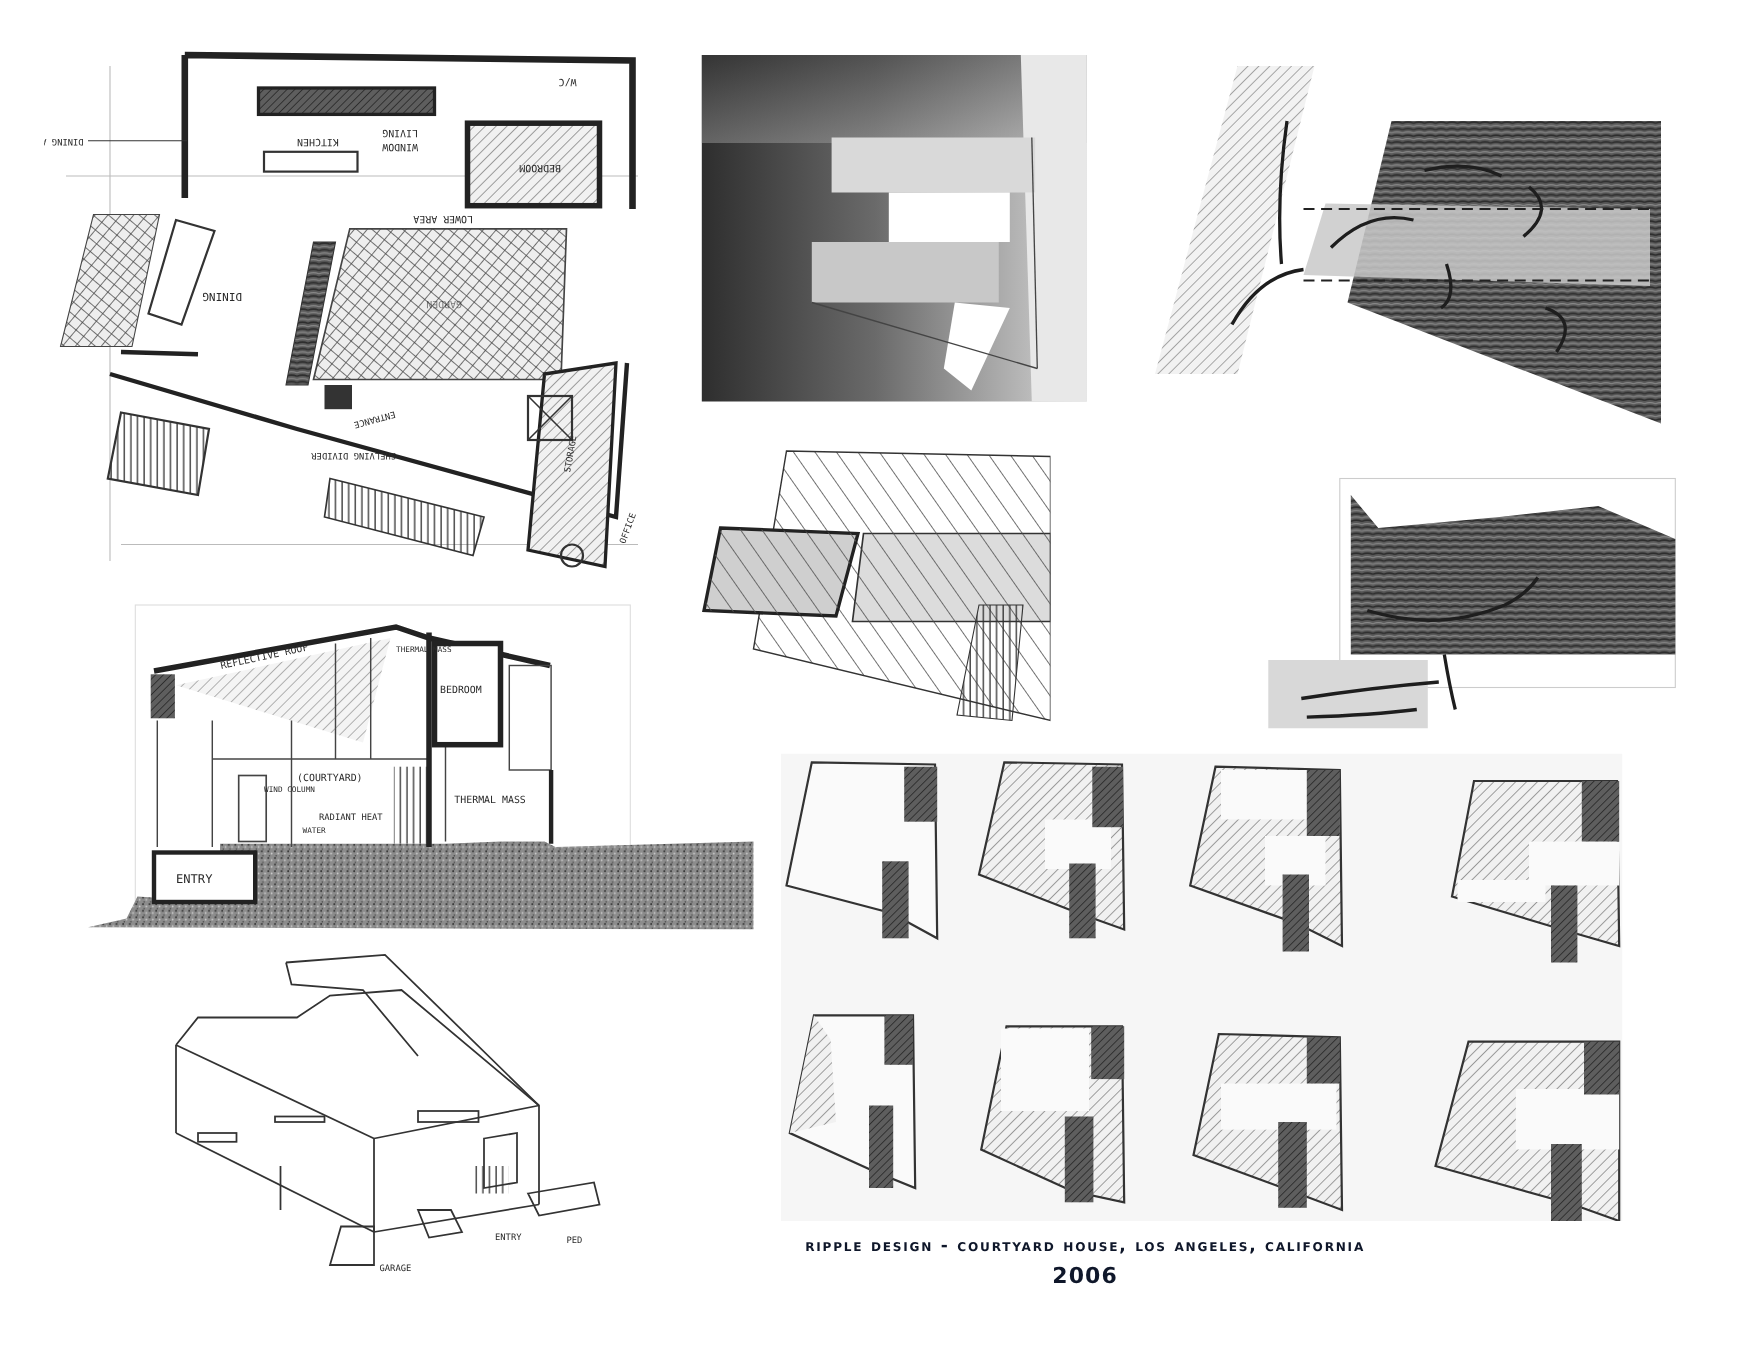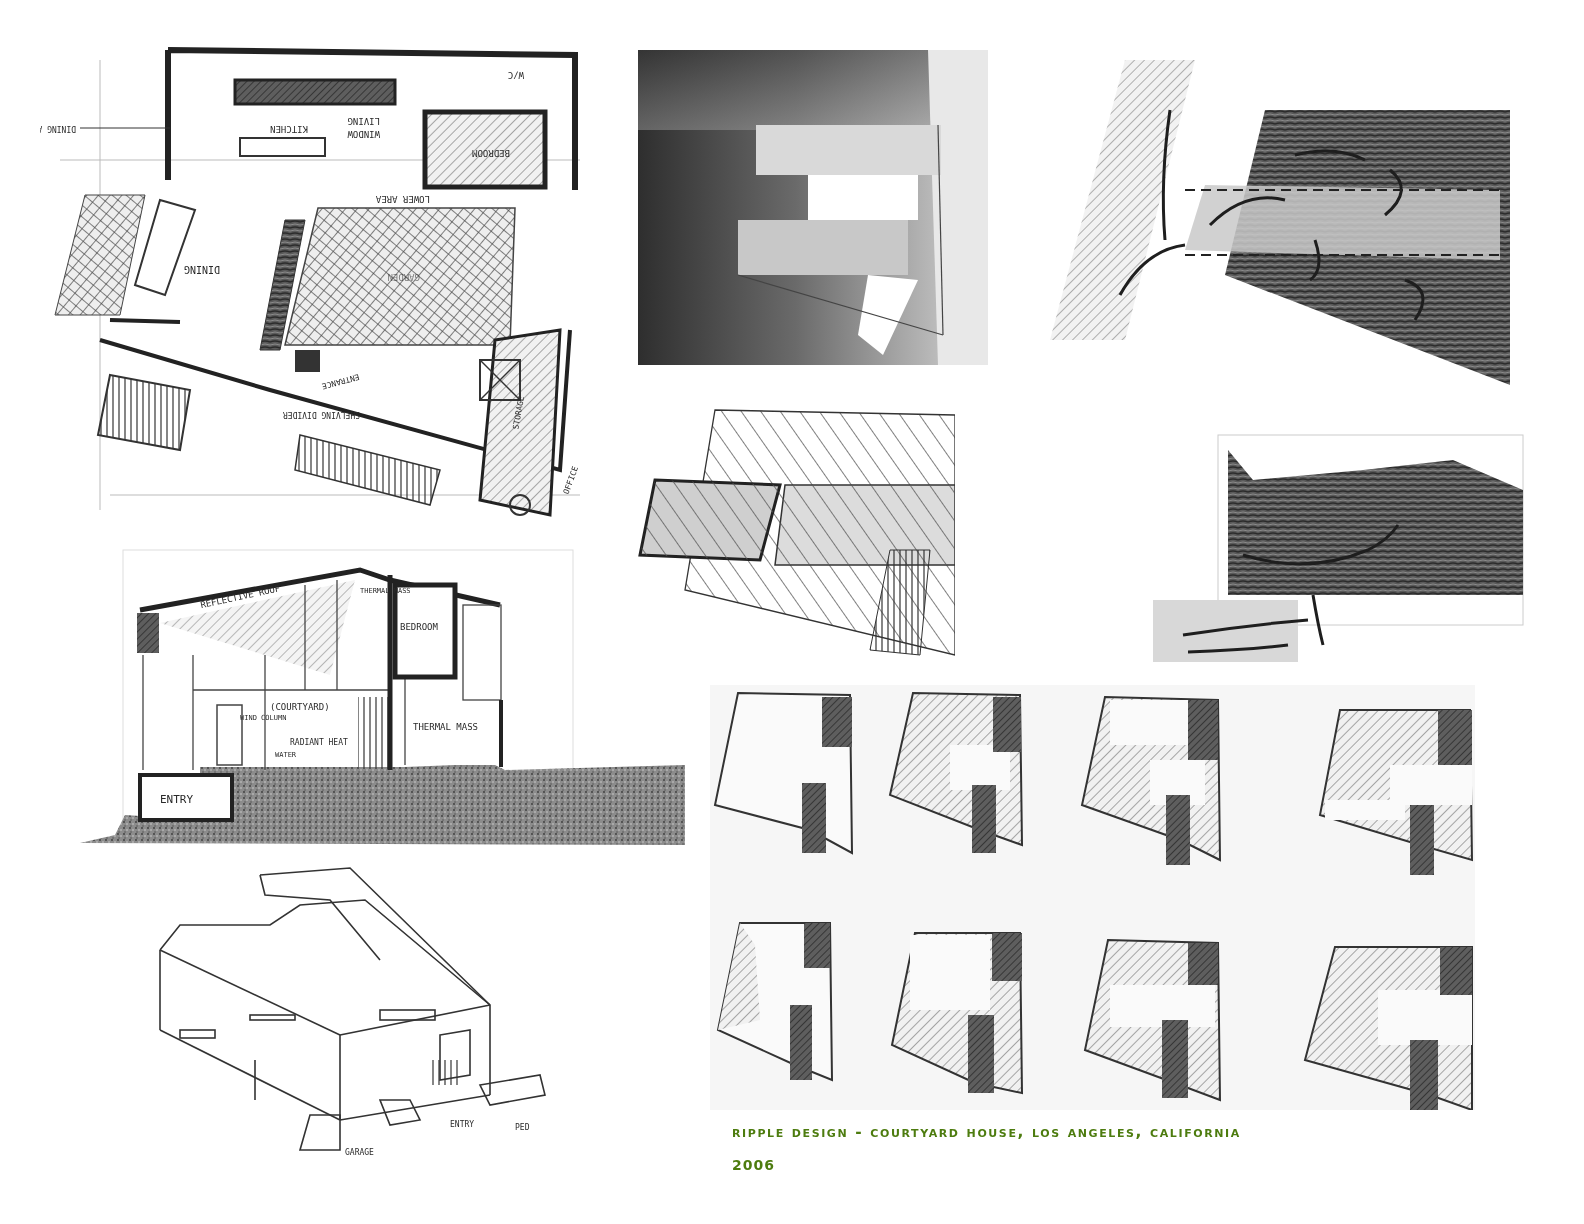--- a/index.html
+++ b/index.html
@@ -1,22 +1,22 @@
 <!DOCTYPE html>
 <html><head>
 <meta charset="utf-8">
 <style>
   html, body { margin: 0; padding: 0; background: #ffffff; }
   body { width: 1584px; height: 1224px; position: relative; overflow: hidden; font-family: "Liberation Sans", sans-serif; }
   .panel { position: absolute; }
   .panel svg { width: 100%; height: 100%; display: block; }
   .sk { font-family: "DejaVu Sans Mono", monospace; fill: #2a2a2a; }
-  .caption { position: absolute; left: 732px; top: 1123px; color: #4d7c0f; font-family: "DejaVu Sans", sans-serif; }
+  .caption { position: absolute; left: 732px; top: 1123px; color: #0f172a; font-family: "DejaVu Sans", sans-serif; text-align: center; }
   .caption .line1 { font-size: 15.5px; letter-spacing: 1.6px; font-variant: small-caps; text-transform: lowercase; font-weight: 600; white-space: nowrap; }
-  .caption .line2 { font-size: 14px; letter-spacing: 1px; font-weight: 600; margin-top: 16px; }
+  .caption .line2 { font-size: 20px; letter-spacing: 1px; font-weight: 600; margin-top: 6px; }
 </style>
 </head>
 <body>
 
 <svg width="0" height="0" style="position:absolute">
   <defs>
     <pattern id="crosshatch" width="9" height="9" patternUnits="userSpaceOnUse" patternTransform="rotate(40)">
       <rect width="9" height="9" fill="#eeeeee"></rect>
       <line x1="0" y1="0" x2="0" y2="9" stroke="#4a4a4a" stroke-width="1.4"></line>
       <line x1="0" y1="0" x2="9" y2="0" stroke="#4a4a4a" stroke-width="1.4"></line>

